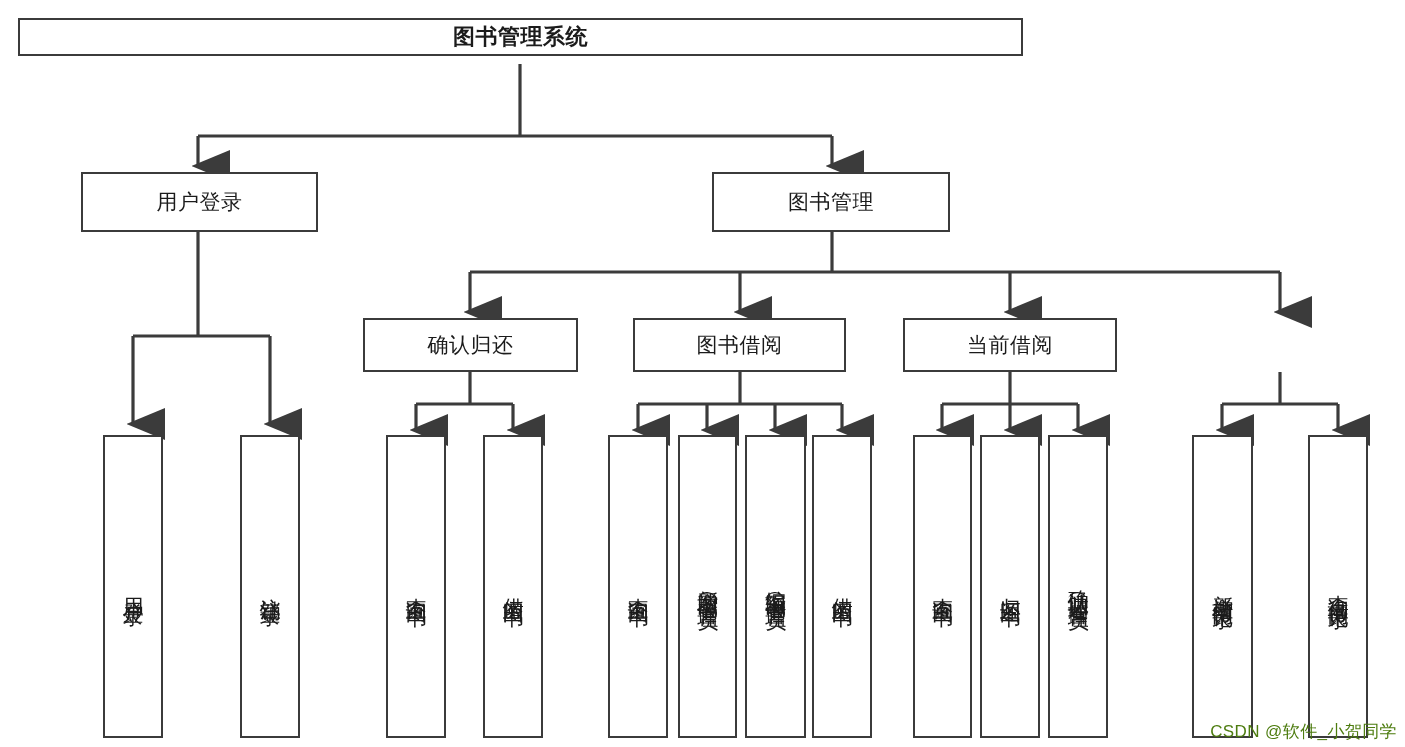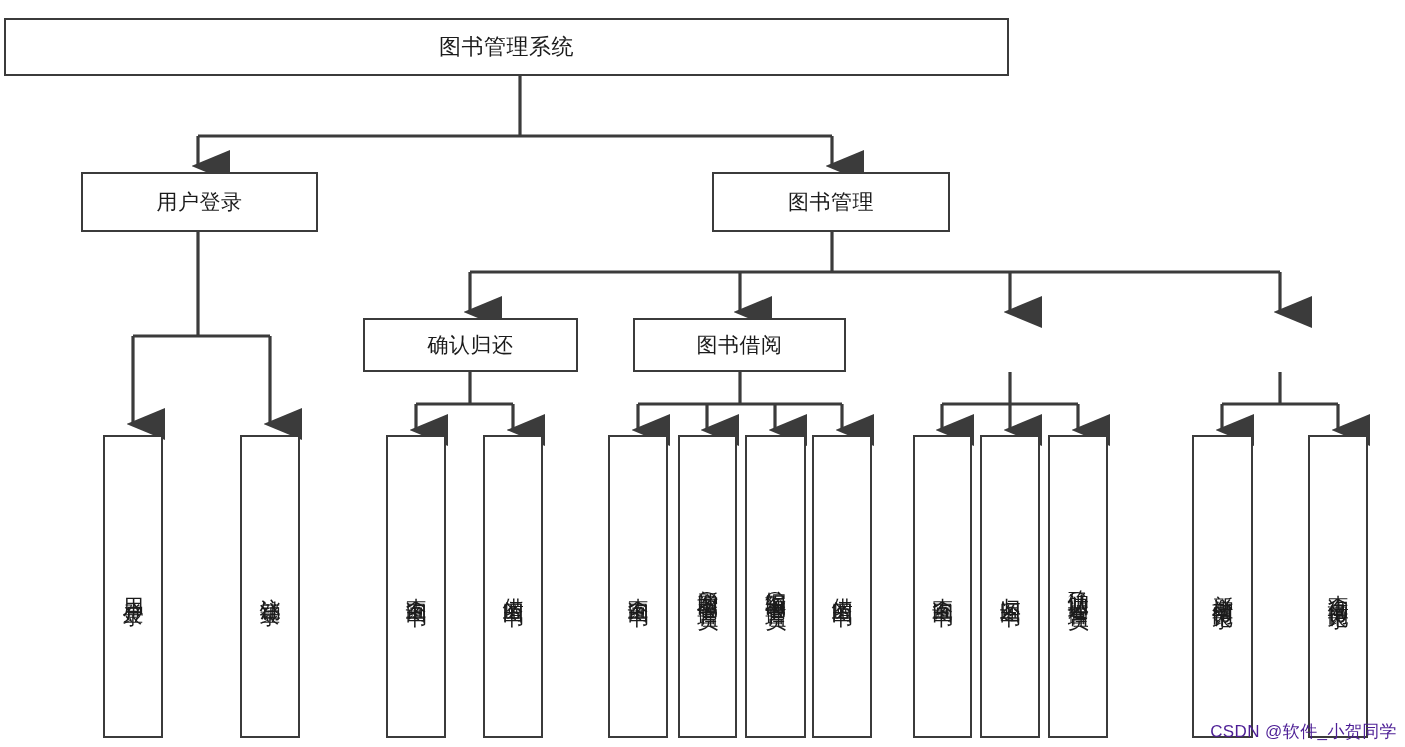--- a/index.html
+++ b/index.html
@@ -58,21 +58,21 @@
     font-size: 21px;
     line-height: 1.25;
     letter-spacing: 3px;
     max-height: 100%;
   }
   .watermark {
     position: absolute;
     right: 8px;
     bottom: 4px;
     font-size: 17px;
-    color: #4c1d95;
+    color: #4d7c0f;
     z-index: 5;
     white-space: pre;
     letter-spacing: 0.4px;
   }
 </style>
 </head>
 <body>
 
 <div id="canvas">
 
@@ -120,40 +120,43 @@
       <path d="M 1010 404 L 1010 430" marker-end="url(#arrow)"></path>
       <path d="M 1078 404 L 1078 430" marker-end="url(#arrow)"></path>
 
       <path d="M 1280 372 L 1280 404"></path>
       <path d="M 1222 404 L 1338 404"></path>
       <path d="M 1222 404 L 1222 430" marker-end="url(#arrow)"></path>
       <path d="M 1338 404 L 1338 430" marker-end="url(#arrow)"></path>
     </g>
   </svg>
 
-  <div class="node h-node node-root" style="left:4px; top:18px; width:1005px; height:58px;">
+  <div class="node h-node node-root" style="left:18px; top:18px; width:1005px; height:38px;font-weight:bold;">
     <span class="lbl">图书管理系统</span>
   </div>
 
   <div class="node h-node" style="left:81px; top:172px; width:237px; height:60px;">
     <span class="lbl">用户登录</span>
   </div>
 
   <div class="node h-node" style="left:712px; top:172px; width:238px; height:60px;">
     <span class="lbl">图书管理</span>
   </div>
 
   <div class="node h-node" style="left:363px; top:318px; width:215px; height:54px;">
     <span class="lbl">确认归还</span>
   </div>
 
   <div class="node h-node" style="left:633px; top:318px; width:213px; height:54px;align-items:center;">
     <span class="lbl">图书借阅</span>
   </div>
 
+  <div class="node h-node" style="left:903px; top:318px; width:214px; height:54px;">
+    <span class="lbl">当前借阅</span>
+  </div>
 
 
   <div class="node v-node" style="left:103px; top:435px; width:60px; height:303px;">
     <span class="lbl">用户登录</span>
   </div>
 
   <div class="node v-node" style="left:240px; top:435px; width:60px; height:303px;">
     <span class="lbl">注销登录</span>
   </div>
 

